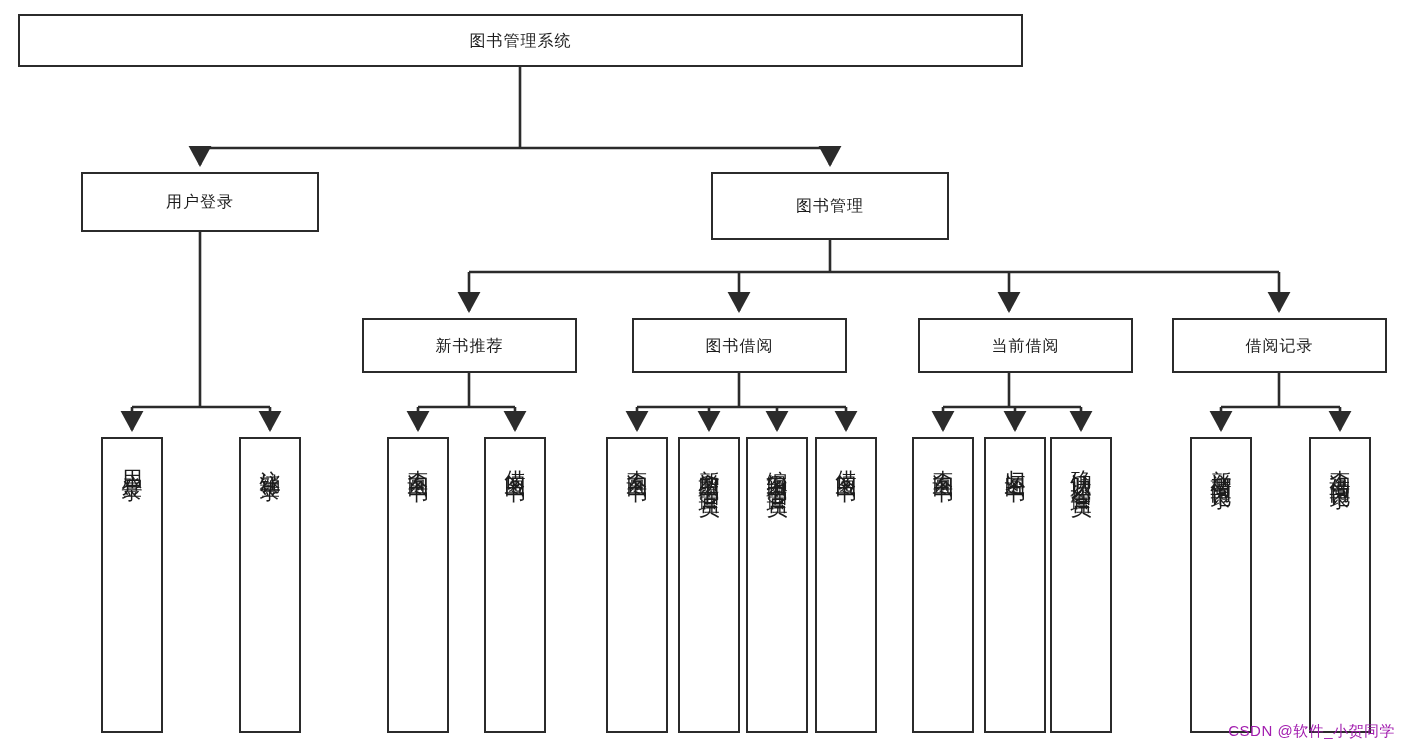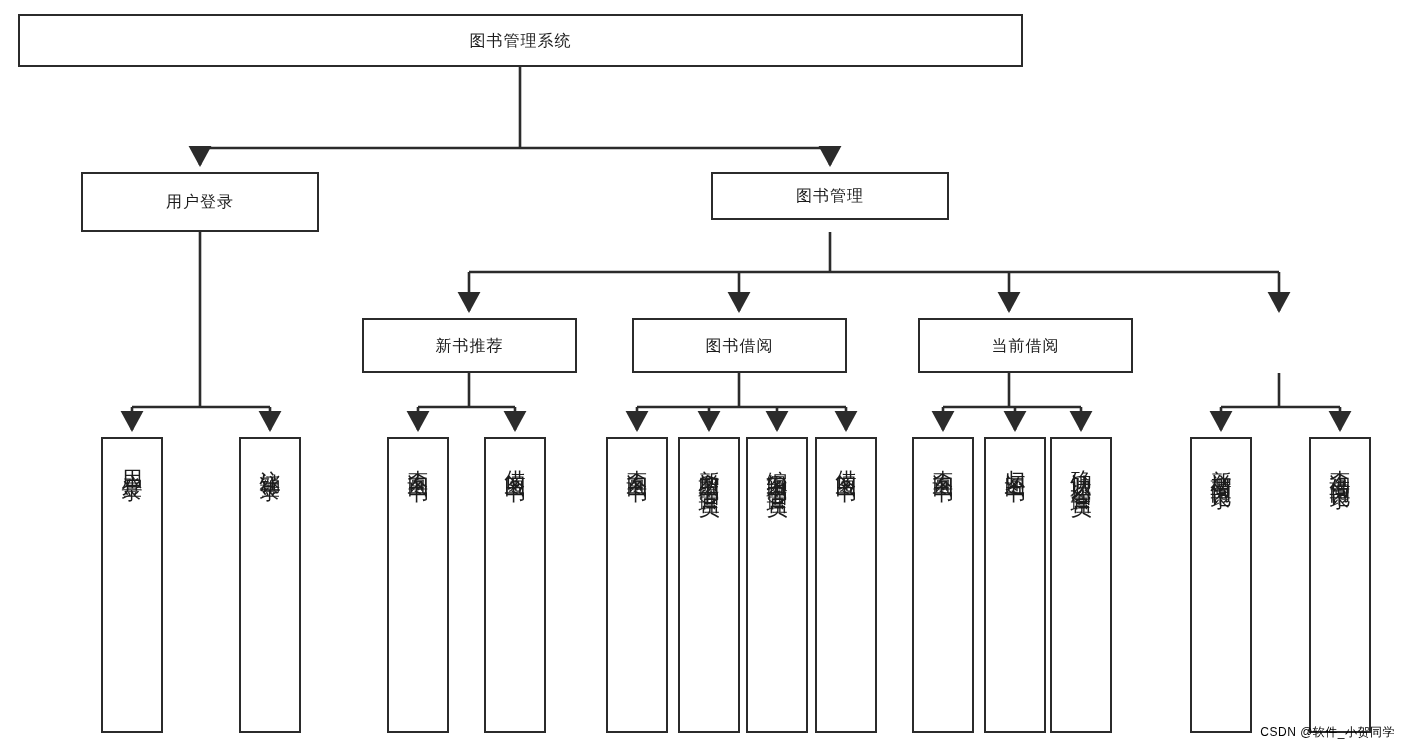--- a/index.html
+++ b/index.html
@@ -56,22 +56,22 @@
     text-orientation: upright;
     letter-spacing: 4px;
     line-height: 1.05;
     white-space: nowrap;
     color: #1c1c1c;
   }
   .watermark {
     position: absolute;
     right: 10px;
     bottom: 6px;
-    font-size: 12px;
-    color: #000000;
+    font-size: 15px;
+    color: #a21caf;
     letter-spacing: 0.5px;
     z-index: 3;
     white-space: nowrap;
   }
 </style>
 </head>
 <body>
 
 <div id="canvas">
 
@@ -126,33 +126,36 @@
     </g>
   </svg>
 
   <div class="node h" style="left:18px; top:14px; width:1005px; height:53px;">
     <span>图书管理系统</span>
   </div>
 
   <div class="node h" style="left:81px; top:172px; width:238px; height:60px;">
     <span>用户登录</span>
   </div>
-  <div class="node h" style="left:711px; top:172px; width:238px; height:48px;">
+  <div class="node h" style="left:711px; top:172px; width:238px; height:68px;">
     <span>图书管理</span>
   </div>
 
   <div class="node h" style="left:362px; top:318px; width:215px; height:55px;">
     <span>新书推荐</span>
   </div>
   <div class="node h" style="left:632px; top:318px; width:215px; height:55px;">
     <span>图书借阅</span>
   </div>
   <div class="node h" style="left:902px; top:318px; width:215px; height:55px;margin-left:16px;">
     <span>当前借阅</span>
   </div>
+  <div class="node h" style="left:1172px; top:318px; width:215px; height:55px;">
+    <span>借阅记录</span>
+  </div>
 
   <div class="node v" style="left:101px; top:437px; width:62px; height:296px;">
     <span class="vtext">用户登录</span>
   </div>
   <div class="node v" style="left:239px; top:437px; width:62px; height:296px;">
     <span class="vtext">注销登录</span>
   </div>
 
   <div class="node v" style="left:387px; top:437px; width:62px; height:296px;">
     <span class="vtext">查询图书</span>

